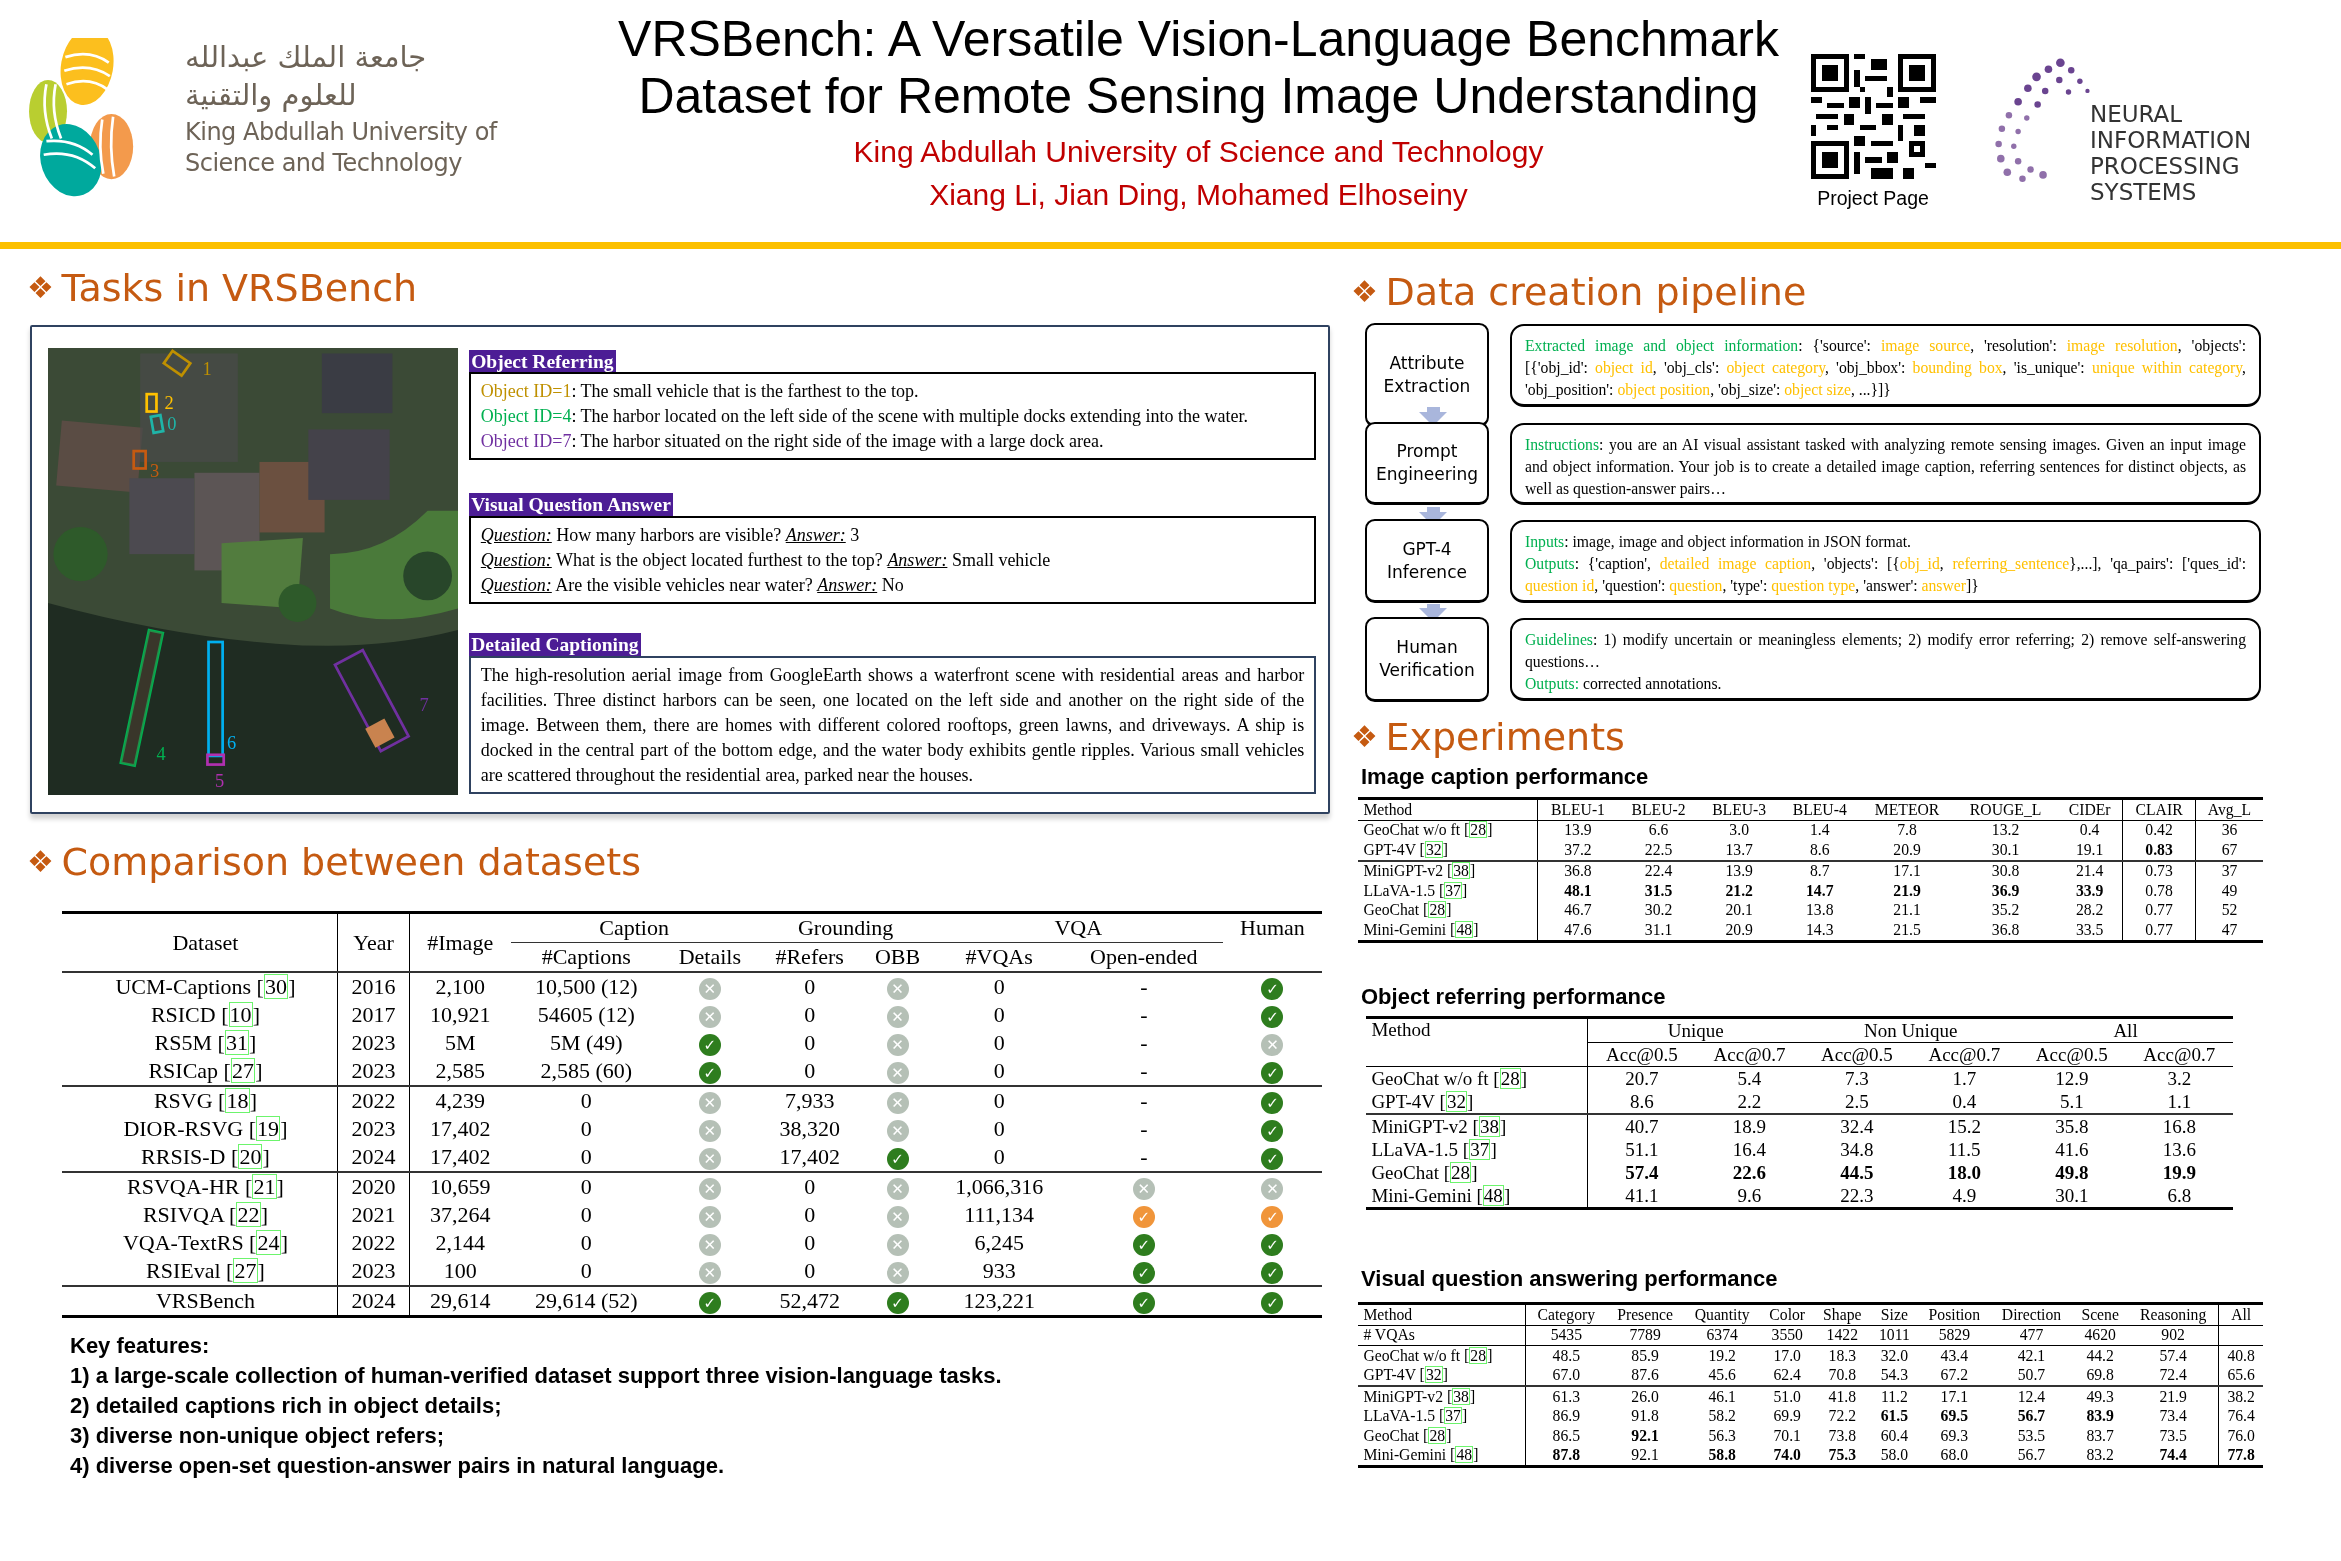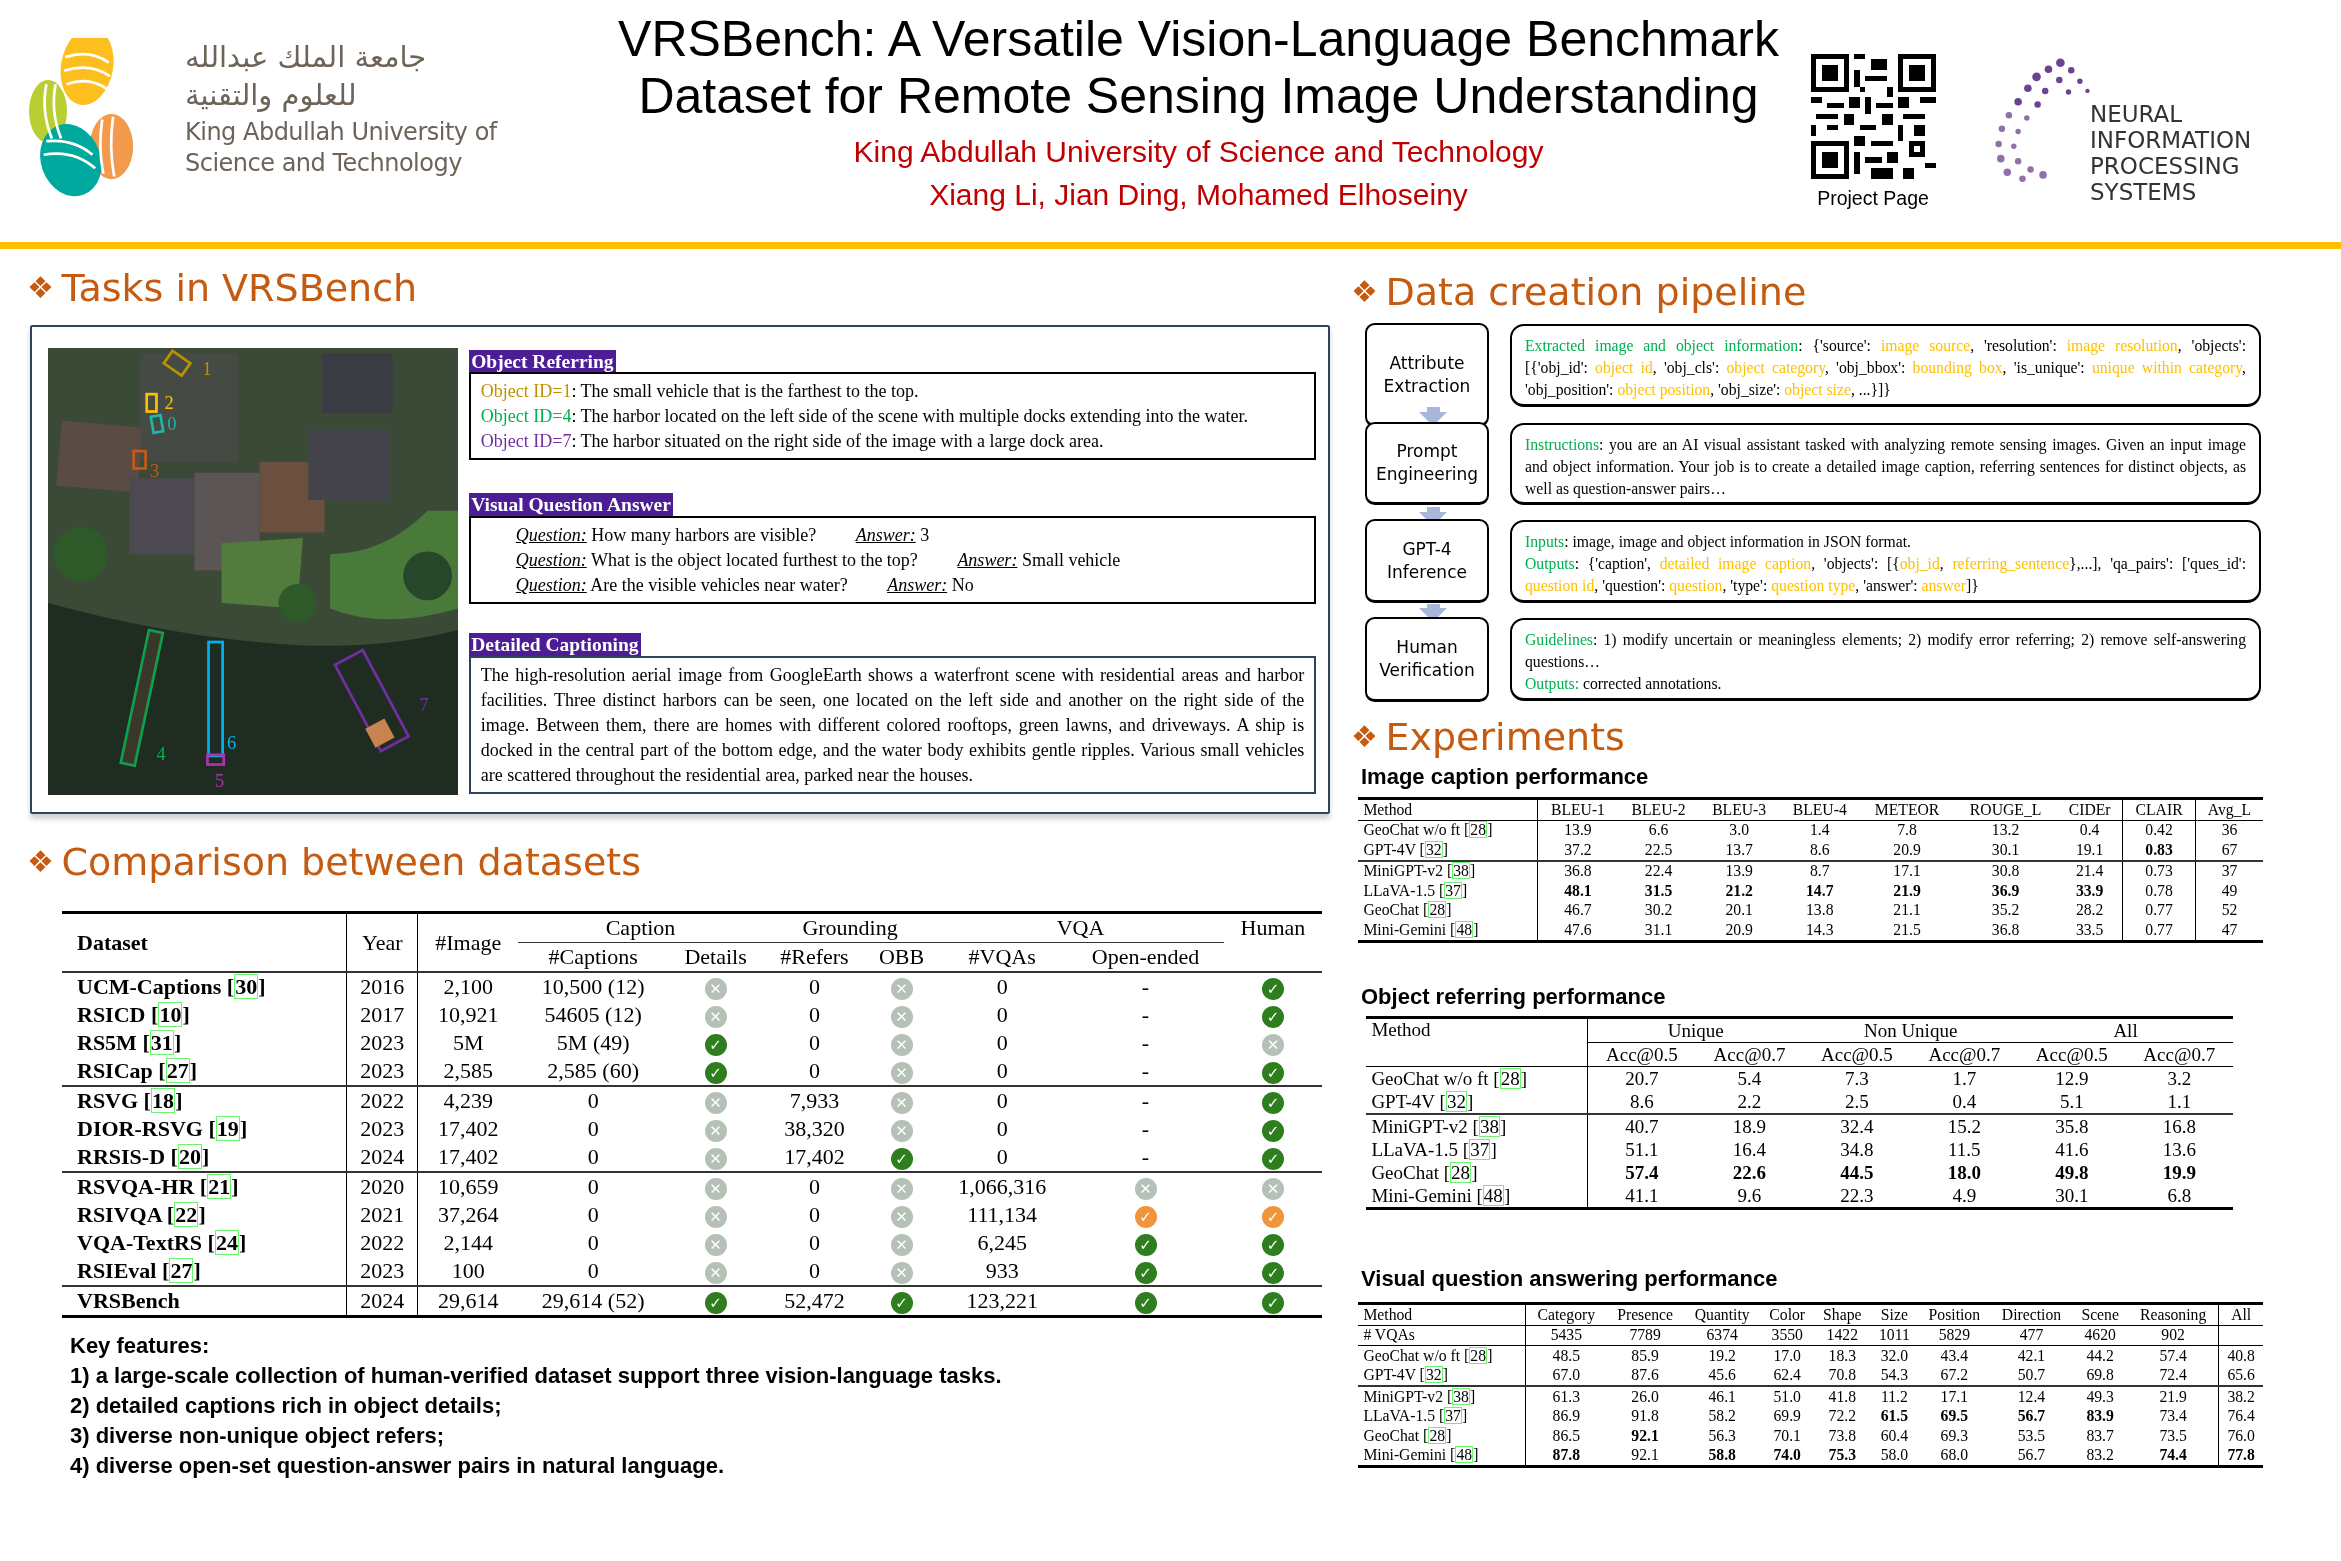--- a/index.html
+++ b/index.html
@@ -16,27 +16,27 @@
   
   .sec-h { font-size:38px; color:#c55a11; font-family:"DejaVu Sans", sans-serif; line-height:43px; white-space:nowrap; }
   .sec-h .dia { font-size:30px; margin-right:7.6px; vertical-align:3.3px; }
   
   .tasks-panel { left:30px; top:325px; width:1296px; height:485px; border:2.2px solid #2f4260; border-radius:2.2px; box-shadow:0 4.3px 5.4px rgba(0,0,0,0.18); background:#fff; }
   .aerial { left:48px; top:348px; width:410px; height:447px; background:#2b3a2d; overflow:hidden; }
   .task-label { background:#4c1d95; color:#fff; font-family:"Liberation Serif", serif; font-weight:bold; font-size:19.5px; padding:1.1px 2.2px; line-height:22px; white-space:nowrap; }
   .task-box { border:2.2px solid #000; background:#fff; font-family:"Liberation Serif", serif; font-size:18px; line-height:25px; padding:5.4px 9.8px; box-sizing:border-box; }
   .task-box.navy { border-color:#2f4260; }
   .c-gold { color:#bf9000; } .c-green { color:#00b050; } .c-purple { color:#7030a0; } .c-yellow { color:#ffc000; }
-  .u-i { text-decoration:underline; font-style:italic;margin-left:35px; }
+  .u-i { text-decoration:underline; font-style:italic; }
   .justify { text-align:justify; text-align-last:left; }
   
   table { border-collapse:collapse; font-family:"Liberation Serif", serif; }
   .cmp { left:62px; top:911px; width:1260px; font-size:22px; }
   .cmp td, .cmp th { padding:0 3.3px; text-align:center; font-weight:normal; height:28px; white-space:nowrap; }
-  .cmp .left { text-align:left; padding-left:15px;font-weight:bold; }
+  .cmp .left { text-align:center; padding-left:15px; }
   .ref { outline:1.6px solid #6cf46c; outline-offset:-1.6px; padding:0 1.1px; }
   .top-rule { border-top:3.8px solid #000; }
   .mid-rule { border-top:2.7px double #333; }
   .bot-rule { border-bottom:3.8px solid #000; }
   .vr { border-right:1.6px solid #000; }
   .ico { display:inline-block; width:22px; height:22px; border-radius:50%; color:#fff; font-size:15px; line-height:22px; text-align:center; font-family:"DejaVu Sans", sans-serif; font-weight:bold; vertical-align:middle; }
   .ico.check { background:#2e7d1e; }
   .ico.cross { background:#b5c0b6; }
   .ico.partial { background:#f0953a; }
   .keyf { left:70px; top:1331px; font-size:22px; line-height:30px; font-weight:bold; font-family:"Liberation Sans", sans-serif; }

